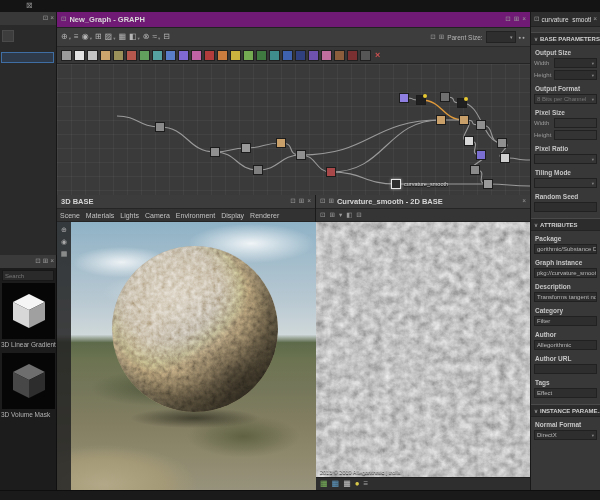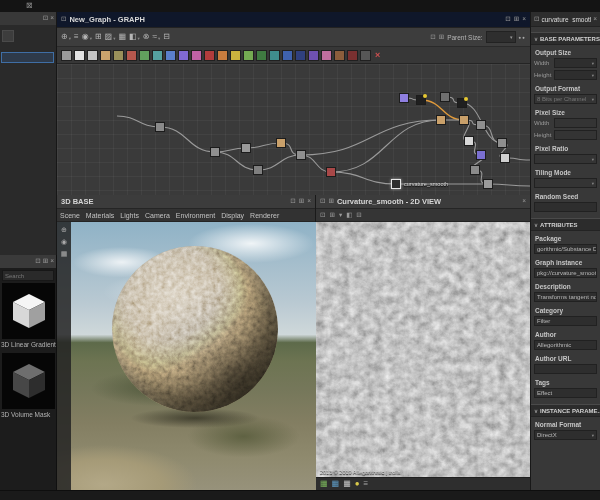--- a/index.html
+++ b/index.html
@@ -10,21 +10,21 @@
   .titlebar{position:absolute;left:0;top:0;width:600px;height:12px;background:#141414;}
   .winicon{position:absolute;left:26px;top:1px;font-size:8px;color:#8a8a8a;line-height:10px;}
   
   .lefttop{position:absolute;left:0;top:12px;width:57px;height:243px;background:#2a2a2a;border-right:1px solid #171717;}
   .lefttop-head{height:13px;background:#383838;display:flex;align-items:center;justify-content:flex-end;gap:2px;padding:0 2px;}
   .tinyico{font-size:6.5px;color:#9a9a9a;line-height:1;}
   .selrow{position:absolute;left:1px;top:40px;width:53px;height:11px;border:1px solid #3f6ea5;background:#2e3a4a;}
   .minitab{position:absolute;left:2px;top:18px;width:12px;height:12px;background:#3d3d3d;border:1px solid #4a4a4a;}
   
   .graphpanel{position:absolute;left:57px;top:12px;width:473px;height:183px;background:#333;}
-  .gtab{height:16px;background:#0f172a;display:flex;align-items:center;gap:3px;padding:0 4px;border-bottom:1px solid #222;}
+  .gtab{height:16px;background:#701a75;display:flex;align-items:center;gap:3px;padding:0 4px;border-bottom:1px solid #222;}
   .gtab .title{font-size:7.5px;font-weight:bold;color:#d8d8d8;white-space:nowrap;}
   .headicons{margin-left:auto;display:flex;gap:3px;}
   .gtoolbar1{height:19px;background:#3d3d3d;display:flex;align-items:center;gap:3px;padding:0 4px;border-bottom:1px solid #2a2a2a;}
   .tool{font-size:8px;color:#b5b5b5;display:flex;align-items:flex-end;gap:1px;line-height:1;}
   .tool .caret{font-size:4.5px;color:#888;}
   .spacer{flex:1;}
   .pslabel{font-size:6.5px;color:#b5b5b5;white-space:nowrap;}
   .pselect{width:30px;height:12px;background:#2e2e2e;border:1px solid #222;display:flex;align-items:center;justify-content:flex-end;padding:0 2px;font-size:5px;color:#999;}
   .dots{font-size:4.5px;color:#aaa;letter-spacing:1px;}
   .gtoolbar2{height:17px;background:#373737;display:flex;align-items:center;gap:2px;padding:0 4px;border-bottom:1px solid #242424;}
@@ -268,21 +268,21 @@
           <span>◉</span>
           <span>▦</span>
         </div>
     </div>
   </div>
 
   <div class="view2d">
     <div class="phead">
       <span class="tinyico">⊡</span>
       <span class="tinyico">⊞</span>
-      <span class="title">Curvature_smooth - 2D VIEW</span>
+      <span class="title">Curvature_smooth - 2D BASE</span>
       <span class="headicons">
         <span class="tinyico">×</span>
       </span>
     </div>
     <div class="toolbar2d" id="tools2d">
         <span class="tinyico">⊡</span>
         <span class="tinyico">⊞</span>
         <span class="tinyico">▾</span>
         <span class="tinyico">◧</span>
         <span class="tinyico">⊟</span>

